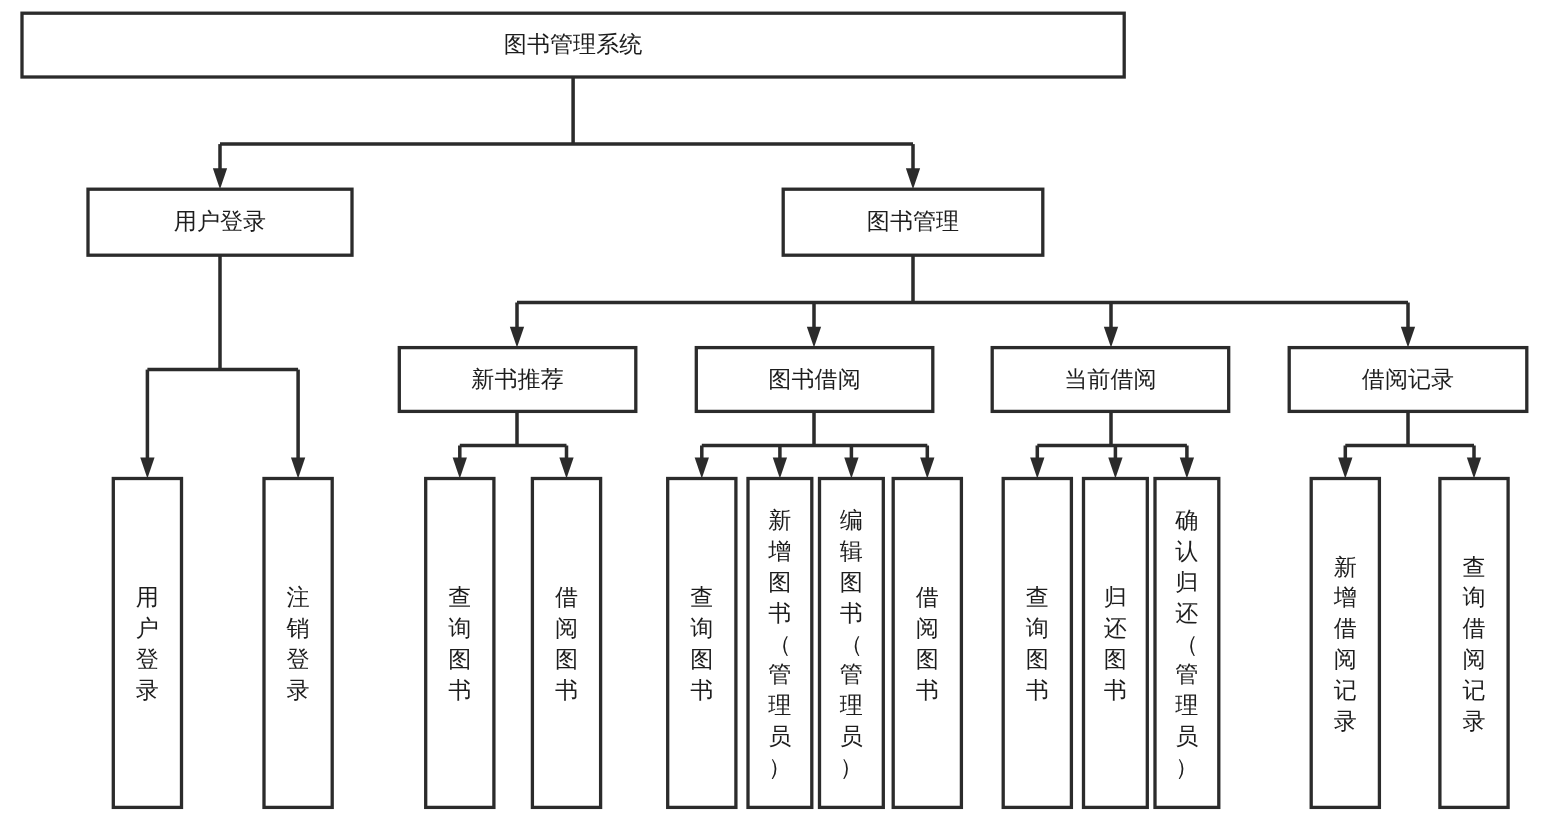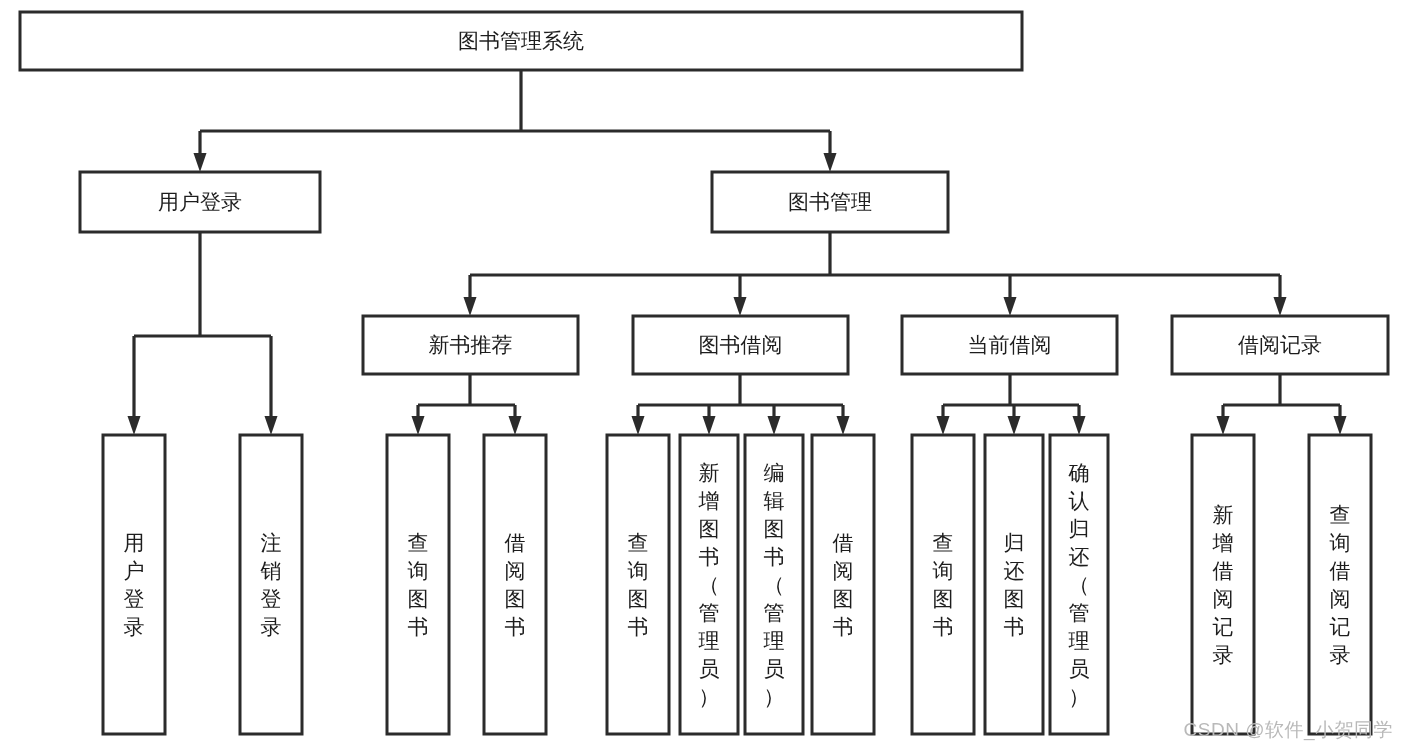--- a/index.html
+++ b/index.html
@@ -216,14 +216,13 @@
         <g>
           <rect class="node-box" x="1192" y="435" width="62" height="299"></rect>
           <text class="node-label-v" x="1223" y="522.34"><tspan x="1223" dy="0">新</tspan><tspan x="1223" dy="28">增</tspan><tspan x="1223" dy="28">借</tspan><tspan x="1223" dy="28">阅</tspan><tspan x="1223" dy="28">记</tspan><tspan x="1223" dy="28">录</tspan></text>
         </g>
         <g>
           <rect class="node-box" x="1309" y="435" width="62" height="299"></rect>
           <text class="node-label-v" x="1340" y="522.34"><tspan x="1340" dy="0">查</tspan><tspan x="1340" dy="28">询</tspan><tspan x="1340" dy="28">借</tspan><tspan x="1340" dy="28">阅</tspan><tspan x="1340" dy="28">记</tspan><tspan x="1340" dy="28">录</tspan></text>
         </g>
       </g>
   </svg>
-  <div class="watermark-text">CSDN @软件_小贺同学</div>
 </div>
 
 </body></html>

